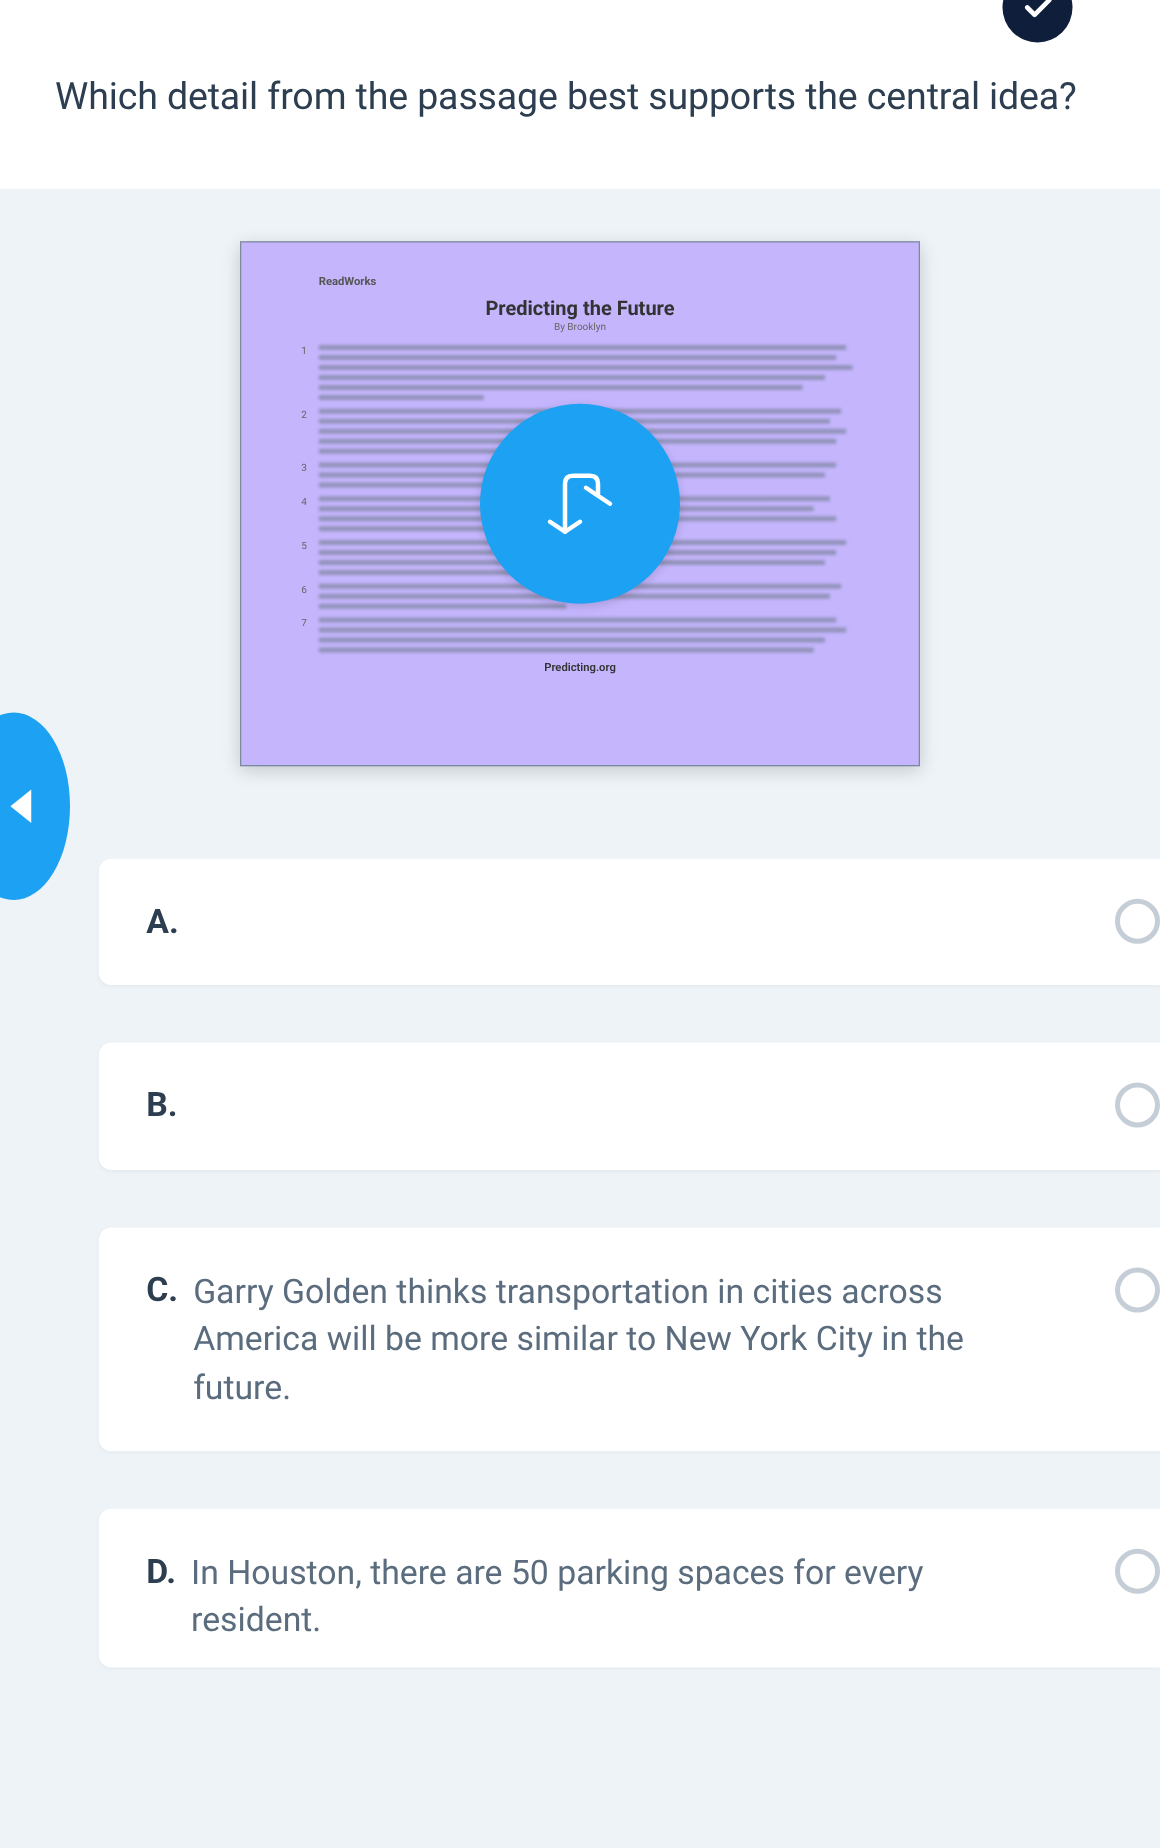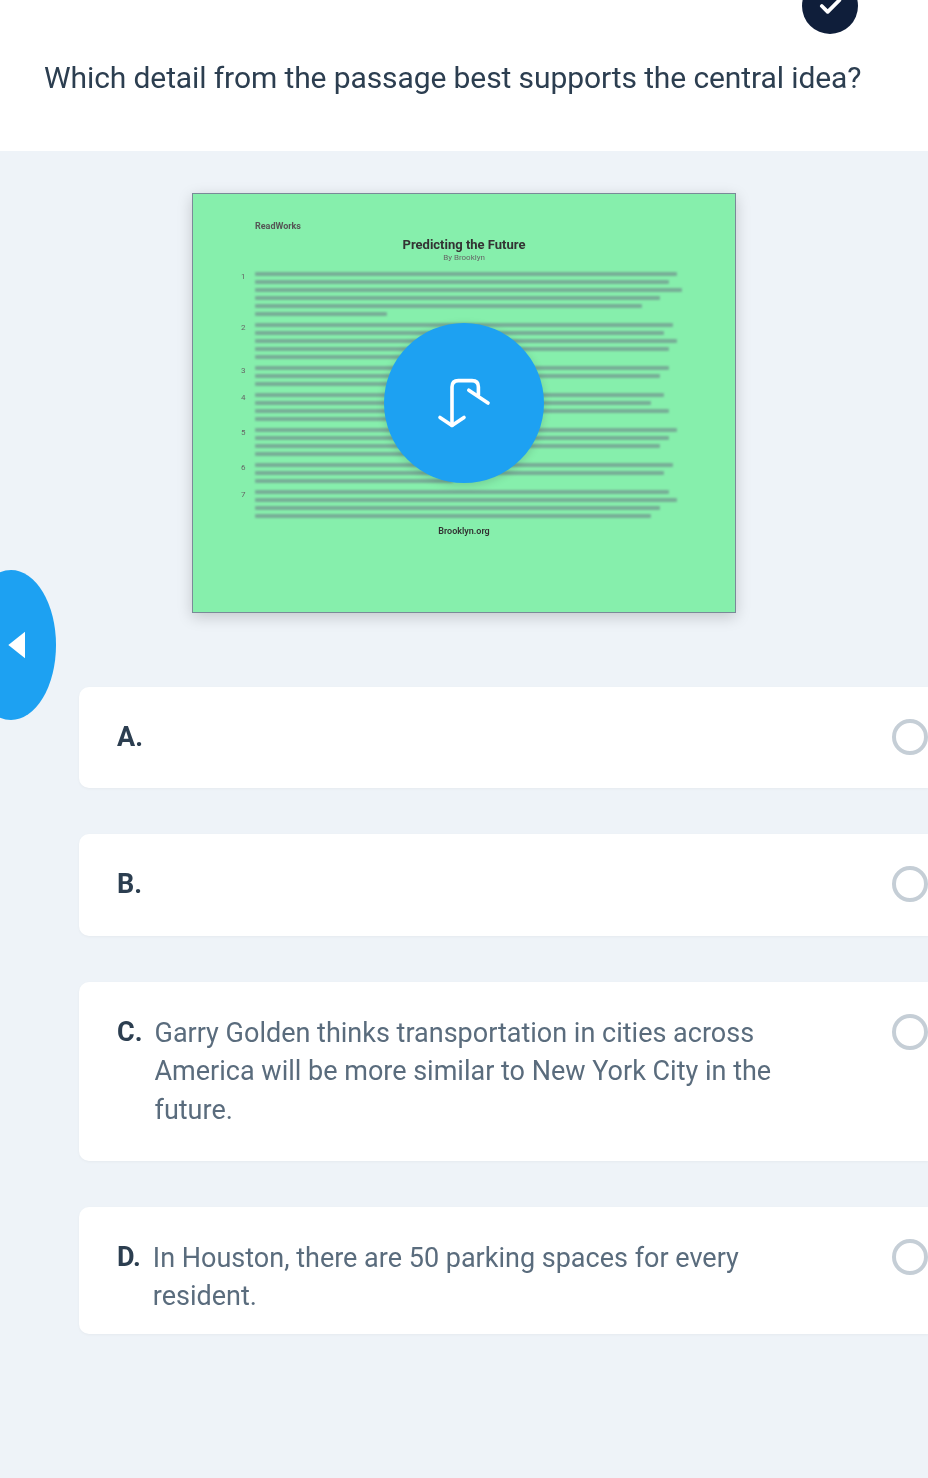--- a/index.html
+++ b/index.html
@@ -41,21 +41,21 @@
       letter-spacing: -0.1px;
     }
     .content-area {
       background: #eef3f8;
       padding: 42px 0 0 0;
     }
     .document-preview {
       width: 544px;
       height: 420px;
       margin: 0 auto;
-      background: #86efac;
+      background: #c4b5fd;
       border: 1px solid #7a8a98;
       box-shadow: 0 4px 14px rgba(0,0,0,0.18);
       position: relative;
       display: flex;
       align-items: center;
       justify-content: center;
     }
     .doc-page {
       width: 86%;
       height: 88%;
@@ -71,21 +71,21 @@
     .doc-name {
       font-size: 9px;
       color: #555;
       font-weight: 700;
       text-align: left;
       margin-left: 24px;
       margin-top: 2px;
       filter: blur(0.6px);
     }
     .doc-title {
-      font-size: 13px;
+      font-size: 16px;
       color: #333;
       font-weight: 700;
       margin-top: 6px;
       filter: blur(0.5px);
     }
     .doc-subtitle {
       font-size: 8px;
       color: #666;
       margin-top: 1px;
       filter: blur(0.6px);
@@ -248,21 +248,21 @@
           <div class="doc-line" style="width:93%"></div>
           <div class="doc-line" style="width:45%"></div>
       </div>
       <div class="doc-para">
           <span class="doc-num">7</span>
         <div class="doc-line" style="width:94%"></div>
           <div class="doc-line" style="width:96%"></div>
           <div class="doc-line" style="width:92%"></div>
           <div class="doc-line" style="width:90%"></div>
       </div>
-      <div class="doc-footer">Brooklyn.org</div>
+      <div class="doc-footer">Predicting.org</div>
     </div>
     <div class="pdf-icon">
       <svg width="80" height="80" viewBox="0 0 100 100" fill="none">
         <path d="M35 78 L35 30 Q35 22 43 22 L60 22 Q68 22 68 30 L68 40" stroke="#ffffff" stroke-width="4.5" stroke-linecap="round" fill="none"></path>
         <path d="M20 68 L35 78 L50 68" stroke="#ffffff" stroke-width="4.5" stroke-linecap="round" stroke-linejoin="round" fill="none"></path>
         <path d="M56 34 L80 50" stroke="#ffffff" stroke-width="4.5" stroke-linecap="round" fill="none"></path>
       </svg>
     </div>
   </div>
 

